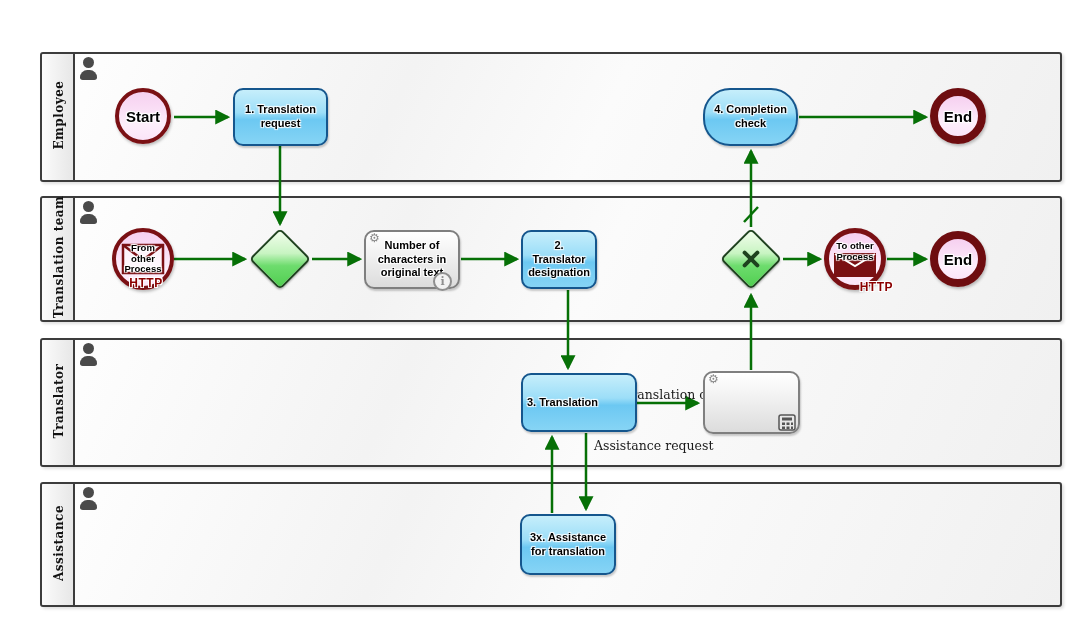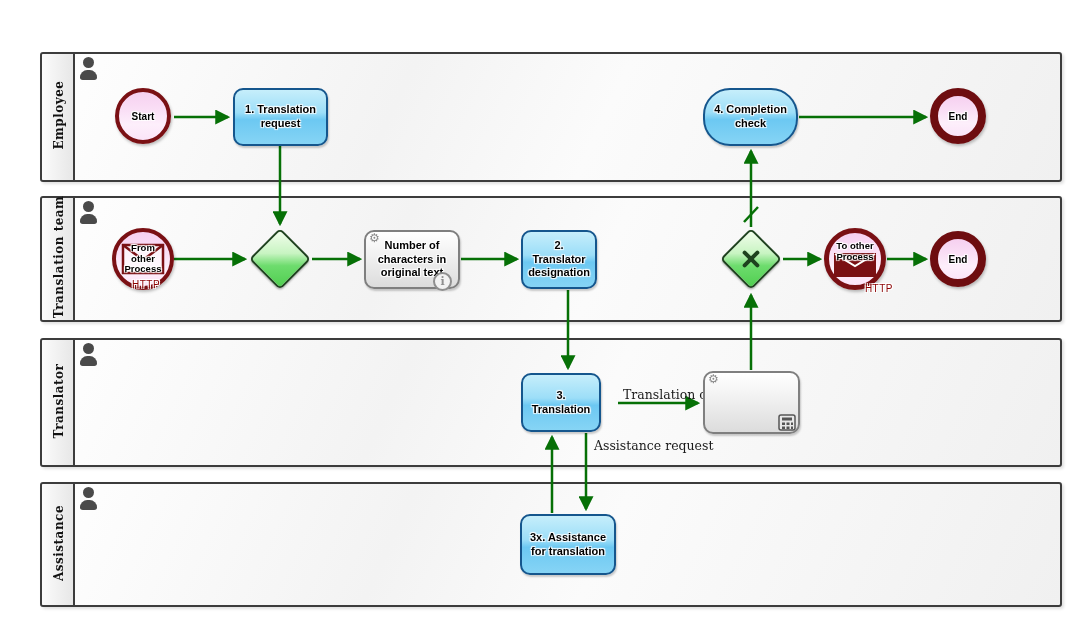--- a/index.html
+++ b/index.html
@@ -57,32 +57,32 @@
   .info-badge{
     position:absolute;right:6px;bottom:-4px;width:15px;height:15px;border-radius:50%;
     border:2px solid #8f8f8f;background:#f2f2f2;color:#8f8f8f;
     font-family:"DejaVu Serif",serif;font-size:11px;font-weight:bold;
     line-height:15px;text-align:center;text-shadow:none;
   }
   .calc-badge{position:absolute;right:2px;bottom:1px;text-shadow:none;}
   .event{
     border-radius:50%;background:linear-gradient(180deg,#f6d0f0 0%,#fae0f6 40%,#fdeffb 68%,#fbe4f8 100%);
     display:flex;align-items:center;justify-content:center;text-align:center;
-    font-weight:bold;font-size:10px;color:#000;
+    font-weight:bold;font-size:15px;color:#000;
     text-shadow:-1px -1px 1px #fff,1px -1px 1px #fff,-1px 1px 1px #fff,1px 1px 1px #fff;
     box-shadow:1px 2px 3px rgba(0,0,0,0.25);
   }
   .event.start{width:56px;height:56px;border:4px solid #7a1014;}
   .event.end{width:56px;height:56px;border:8px solid #6e0d10;}
   .event.msg{width:62px;height:62px;border:4px solid #7a1014;font-size:9.5px;line-height:1.12;}
   .event.msg .txt{position:relative;z-index:3;}
   .msg-env{position:absolute;left:50%;top:50%;transform:translate(-50%,-50%);z-index:1;}
   .msg-env.filled{top:62%;z-index:2;}
   .http{
-    position:absolute;z-index:4;font-weight:normal;font-size:10px;color:#8b0000;
+    position:absolute;z-index:4;font-weight:bold;font-size:12px;color:#8b0000;
     font-family:"Liberation Sans",sans-serif;letter-spacing:0.5px;
     text-shadow:-1px -1px 0 #fff,1px -1px 0 #fff,-1px 1px 0 #fff,1px 1px 0 #fff;
   }
   .http.from{left:0;right:-6px;bottom:-4px;text-align:center;}
   .http.to{right:-12px;bottom:-9px;}
   .gateway{
     position:absolute;z-index:10;width:44px;height:44px;box-sizing:border-box;
     border:2.5px solid #1e421e;border-radius:5px;transform:rotate(45deg);
     background:linear-gradient(135deg,#f3feed 0%,#c8f4c2 40%,#6ddc6d 62%,#50ce50 100%);
     box-shadow:1px 1px 2px rgba(0,0,0,0.3);
@@ -219,21 +219,21 @@
       <span>To other</span><br>
       <span>Process</span>
     </span>
     <span class="http to">HTTP</span>
   </div>
 
   <div class="node event end" style="left:930px;top:231px;">
     <span>End</span>
   </div>
 
-  <div class="node task" style="left:521px;top:373px;width:80px;height:59px;">
+  <div class="node task" style="left:521px;top:373px;width:116px;height:59px;">
     <span>3. Translation</span>
   </div>
 
   <div class="node task gray" style="left:703px;top:371px;width:97px;height:63px;">
     <span class="gear">⚙</span>
     <svg class="calc-badge" width="18" height="17">
       <rect x="1" y="1" width="16" height="15" rx="2" fill="#e8e8e8" stroke="#555" stroke-width="1.5"></rect>
       <rect x="4" y="3.5" width="10" height="3" fill="#555"></rect>
       <rect x="4" y="8.5" width="3" height="2.5" fill="#555"></rect>
       <rect x="8.5" y="8.5" width="3" height="2.5" fill="#555"></rect>

